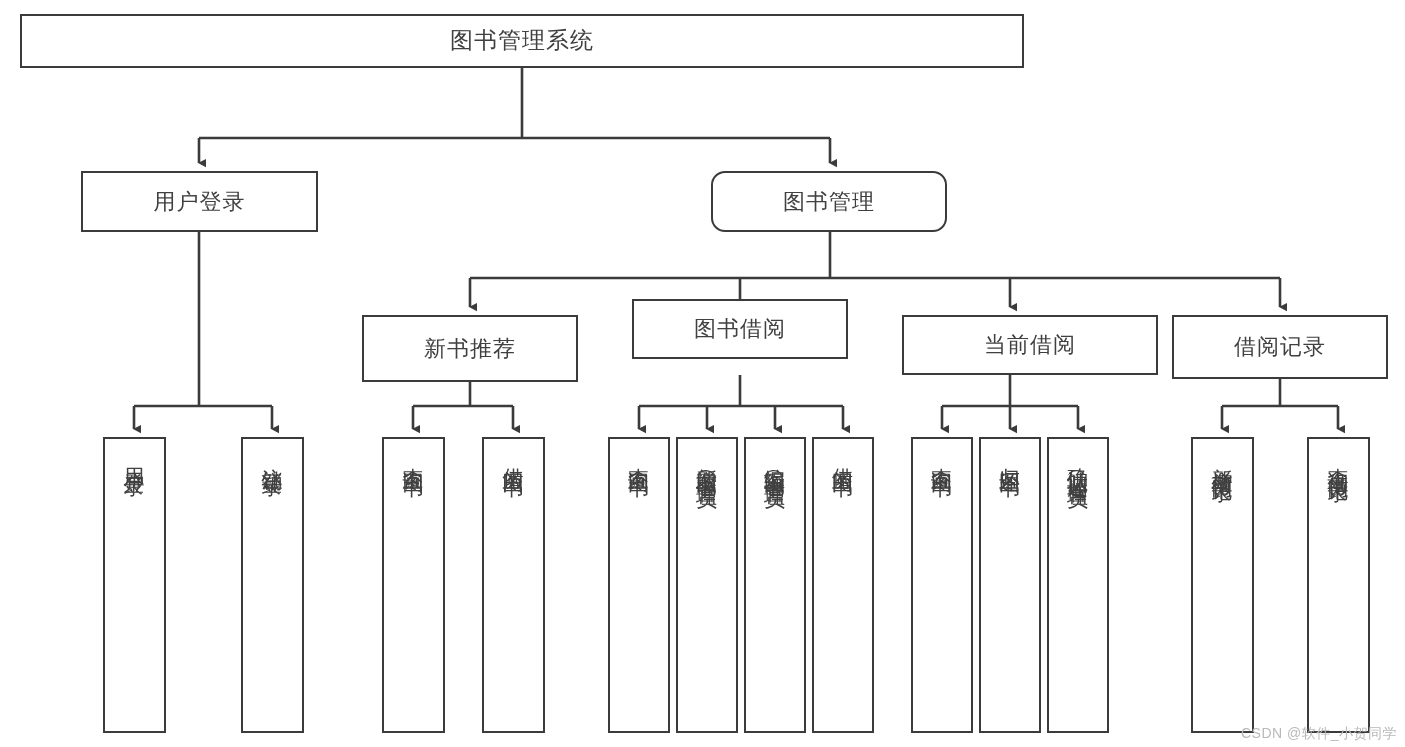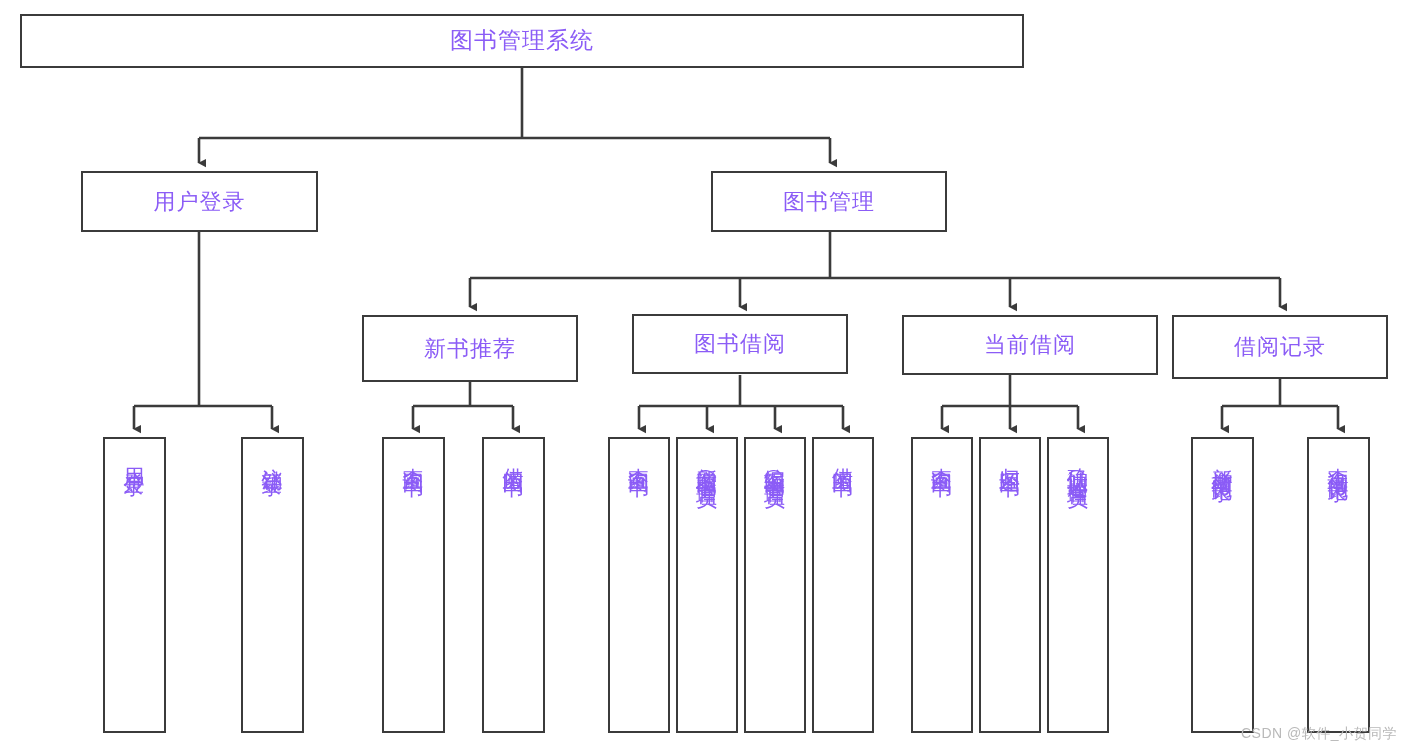--- a/index.html
+++ b/index.html
@@ -38,21 +38,21 @@
     display: flex;
     align-items: center;
     justify-content: center;
     color: #1b1b1b;
     z-index: 2;
   }
   .node .lbl {
     display: block;
     text-align: center;
     line-height: 1.18;
-    color: #8b5cf6;
+    color: #404040;
   }
 
   
   .node.horiz .lbl {
     font-size: 22px;
     letter-spacing: 1px;
     white-space: nowrap;
   }
   .node.root .lbl {
     font-size: 23px;
@@ -143,29 +143,29 @@
   </svg>
 
   <div class="node horiz root" style="left:20px; top:14px; width:1004px; height:54px;">
     <span class="lbl">图书管理系统</span>
   </div>
 
   <div class="node horiz" style="left:81px; top:171px; width:237px; height:61px;">
     <span class="lbl">用户登录</span>
   </div>
 
-  <div class="node horiz" style="left:711px; top:171px; width:236px; height:61px;">
+  <div class="node horiz" style="left:711px; top:171px; width:236px; height:61px;border-radius:14px;">
     <span class="lbl">图书管理</span>
   </div>
 
   <div class="node horiz" style="left:362px; top:315px; width:216px; height:67px;">
     <span class="lbl">新书推荐</span>
   </div>
 
-  <div class="node horiz" style="left:632px; top:314px; width:216px; height:60px;">
+  <div class="node horiz" style="left:632px; top:299px; width:216px; height:60px;">
     <span class="lbl">图书借阅</span>
   </div>
 
   <div class="node horiz" style="left:902px; top:315px; width:256px; height:60px;">
     <span class="lbl">当前借阅</span>
   </div>
 
   <div class="node horiz" style="left:1172px; top:315px; width:216px; height:64px;">
     <span class="lbl">借阅记录</span>
   </div>

